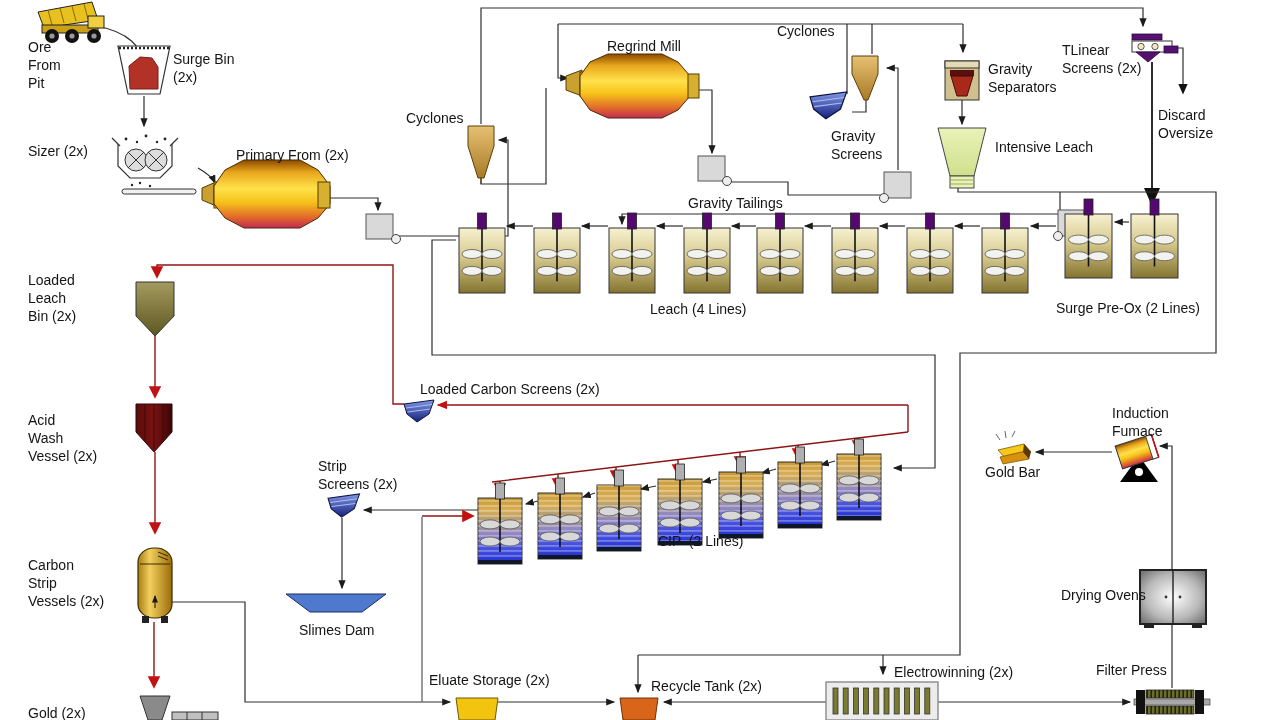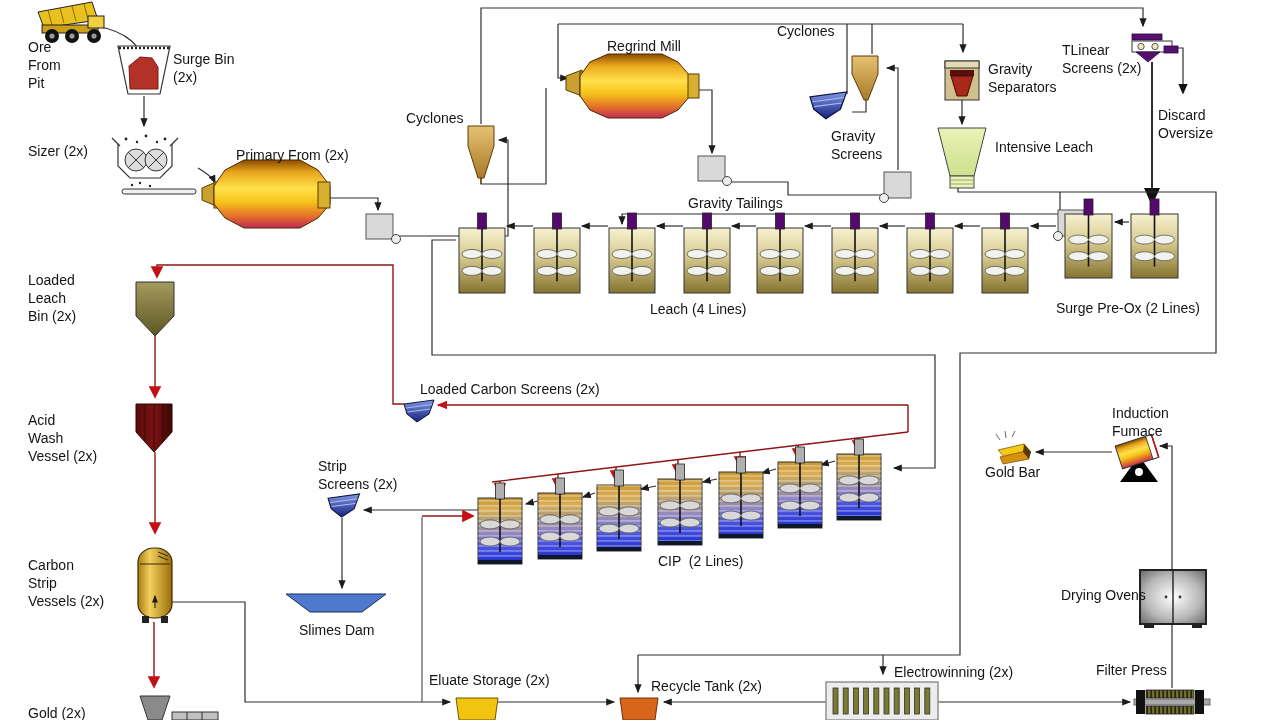--- a/index.html
+++ b/index.html
@@ -555,21 +555,21 @@
   <div class="lbl" style="left:420px;top:380px">Loaded Carbon Screens (2x)</div>
   <div class="lbl" style="left:28px;top:411px">Acid
 Wash
 Vessel (2x)</div>
   <div class="lbl" style="left:318px;top:457px">Strip
 Screens (2x)</div>
   <div class="lbl" style="left:299px;top:621px">Slimes Dam</div>
   <div class="lbl" style="left:28px;top:556px">Carbon
 Strip
 Vessels (2x)</div>
-  <div class="lbl" style="left:658px;top:552px">CIP  (2 Lines)</div>
+  <div class="lbl" style="left:658px;top:532px">CIP  (2 Lines)</div>
   <div class="lbl" style="left:28px;top:704px">Gold (2x)</div>
   <div class="lbl" style="left:429px;top:671px">Eluate Storage (2x)</div>
   <div class="lbl" style="left:651px;top:677px">Recycle Tank (2x)</div>
   <div class="lbl" style="left:894px;top:663px">Electrowinning (2x)</div>
   <div class="lbl" style="left:1096px;top:661px">Filter Press</div>
   <div class="lbl" style="left:1061px;top:586px">Drying Ovens</div>
   <div class="lbl" style="left:1112px;top:404px">Induction
 Fumace</div>
   <div class="lbl" style="left:985px;top:463px">Gold Bar</div>
 </div>

